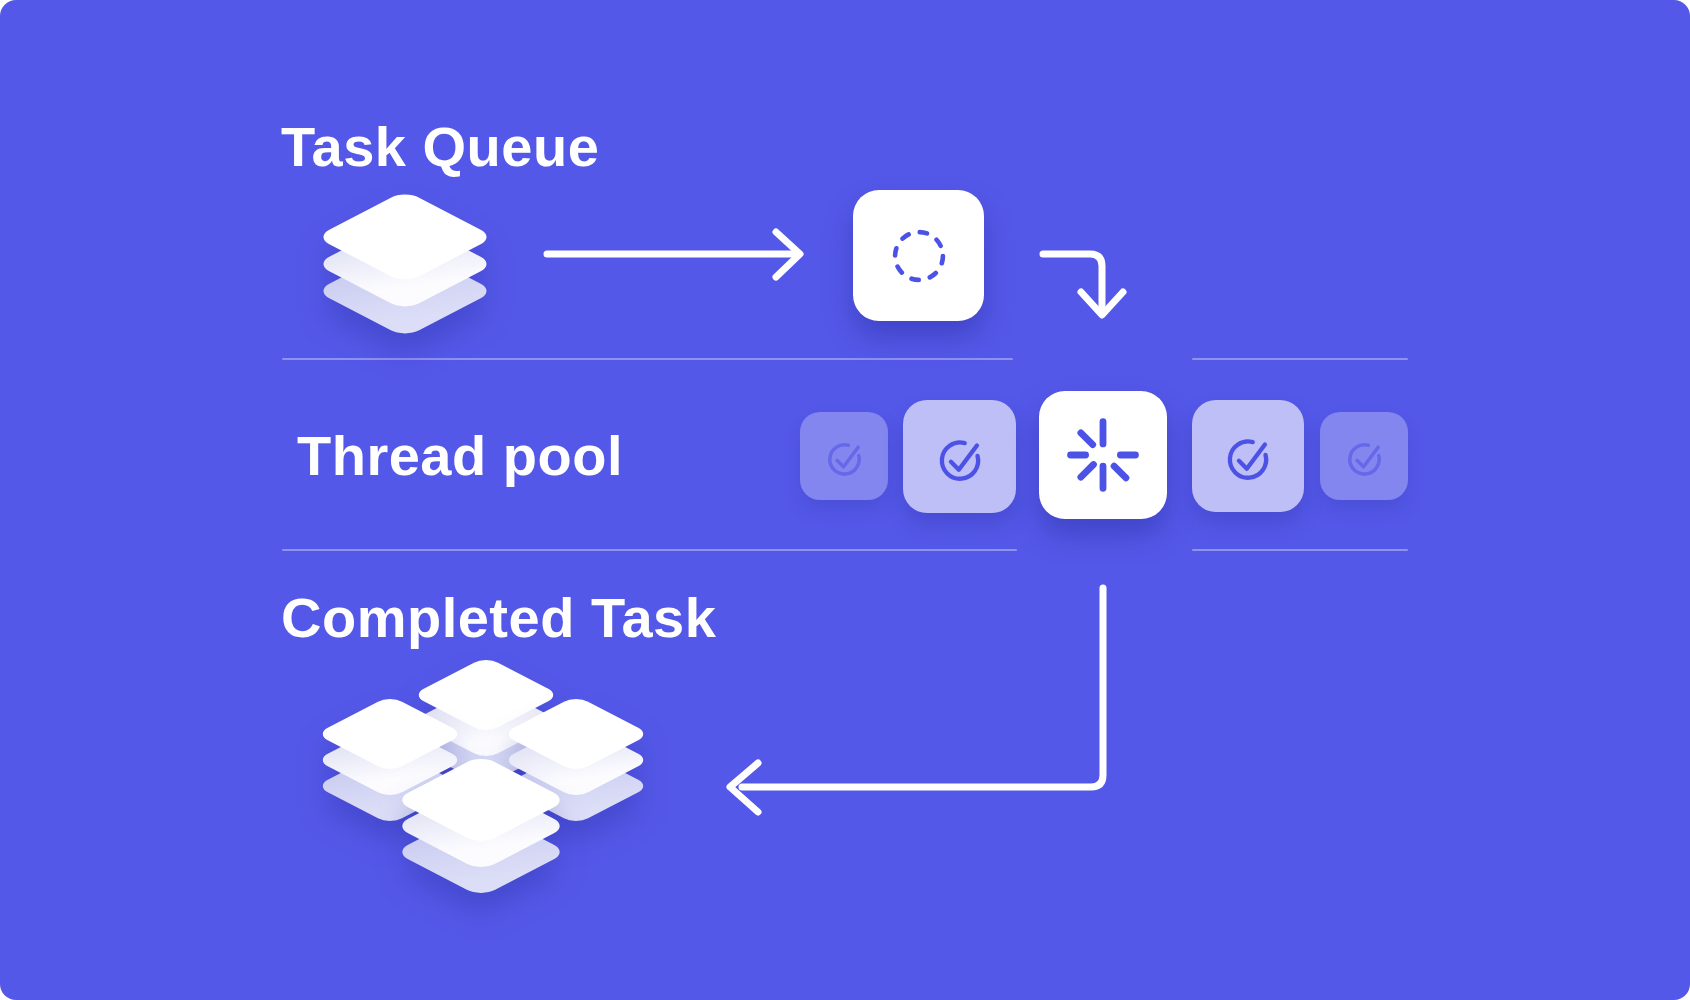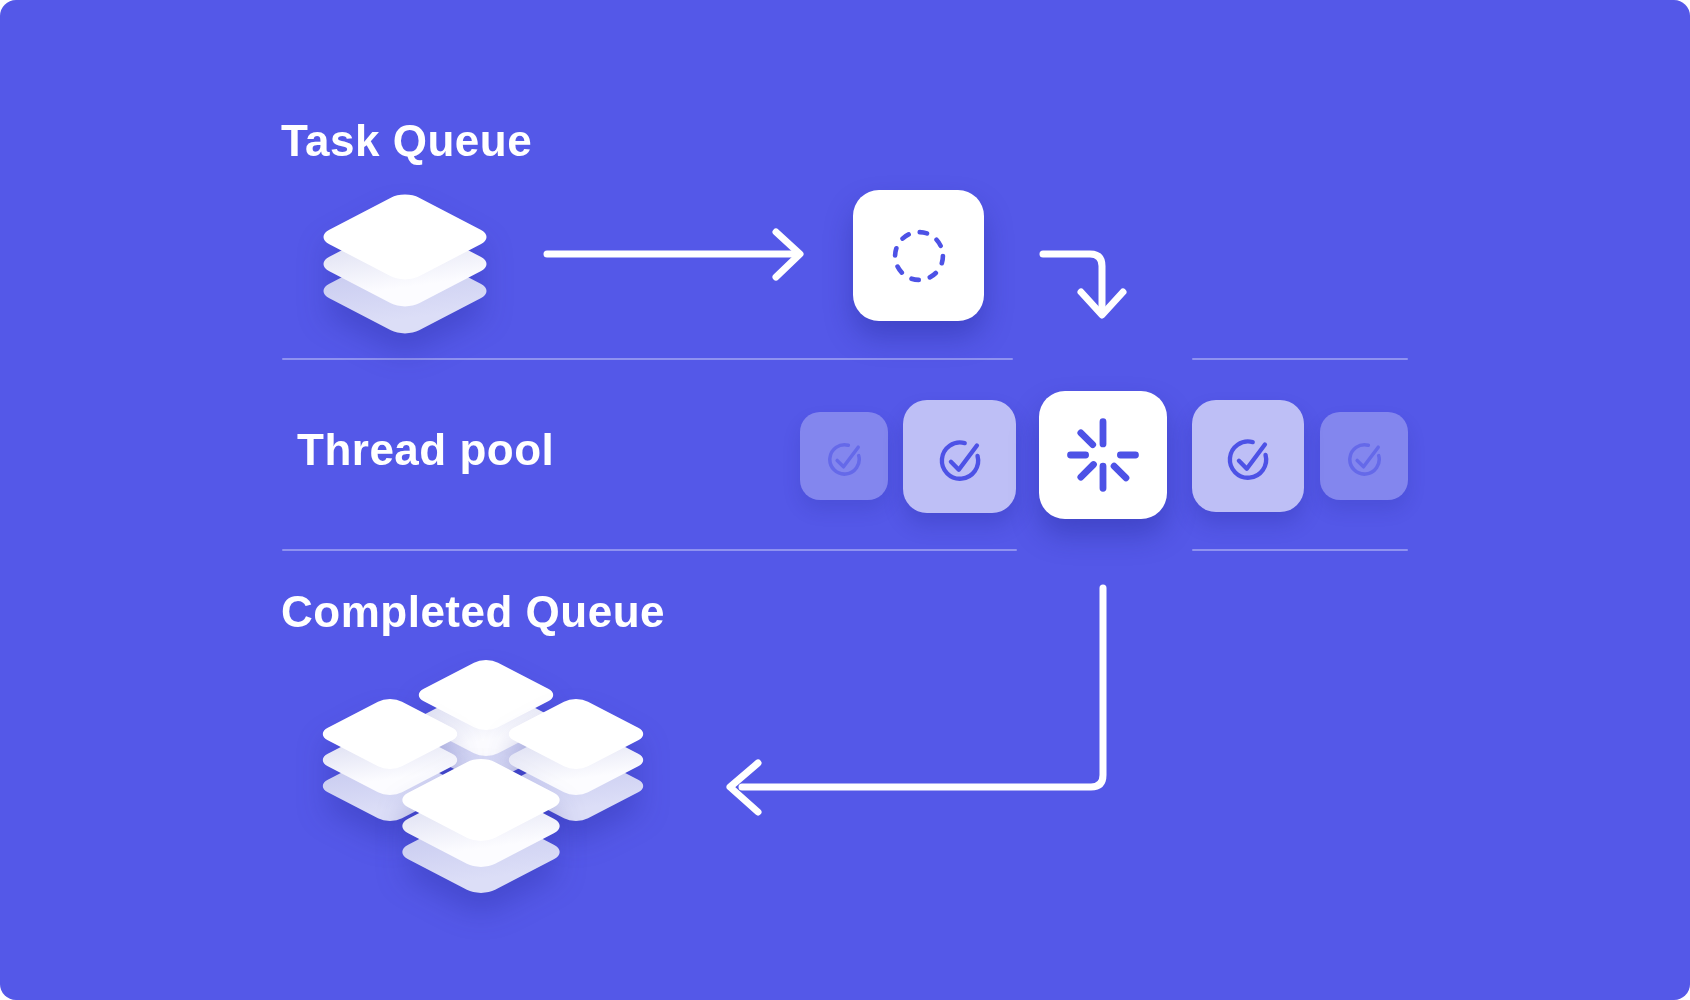--- a/index.html
+++ b/index.html
@@ -7,21 +7,21 @@
     position:relative;
     width:1690px;height:1000px;
     background:#5458e8;
     border-radius:16px;
     overflow:hidden;
     font-family:"Liberation Sans", sans-serif;
   }
   .title{
     position:absolute;
     color:#ffffff;
-    font-size:44px;
+    font-size:56px;
     font-weight:700;
     letter-spacing:0.5px;
     line-height:1;
     white-space:nowrap;
   }
   .divider{
     position:absolute;
     height:2px;
     background:rgba(255,255,255,0.35);
     border-radius:1px;
@@ -58,21 +58,21 @@
   .arrows{position:absolute;left:0;top:0;width:1690px;height:1000px;pointer-events:none;}
   .arrows path{stroke:#ffffff;stroke-width:7;fill:none;stroke-linecap:round;stroke-linejoin:round;}
 </style>
 </head>
 <body>
 
 <div class="canvas">
 
   <div class="title" style="left:281px;top:119px;">Task Queue</div>
   <div class="title" style="left:281px;top:428px;margin-left:16px;">Thread pool</div>
-  <div class="title" style="left:281px;top:590px;">Completed Queue</div>
+  <div class="title" style="left:281px;top:590px;">Completed Task</div>
 
   <div class="divider" style="left:282px;top:358px;width:731px;"></div>
   <div class="divider" style="left:1192px;top:358px;width:216px;"></div>
   <div class="divider" style="left:282px;top:549px;width:735px;"></div>
   <div class="divider" style="left:1192px;top:549px;width:216px;"></div>
 
   <div class="stack">
     <div class="diamond layer-bot" style="left:405px;top:291px;width:127px;height:127px;"></div>
     <div class="diamond layer-mid" style="left:405px;top:264px;width:127px;height:127px;"></div>
     <div class="diamond layer-top" style="left:405px;top:237px;width:127px;height:127px;"></div>

